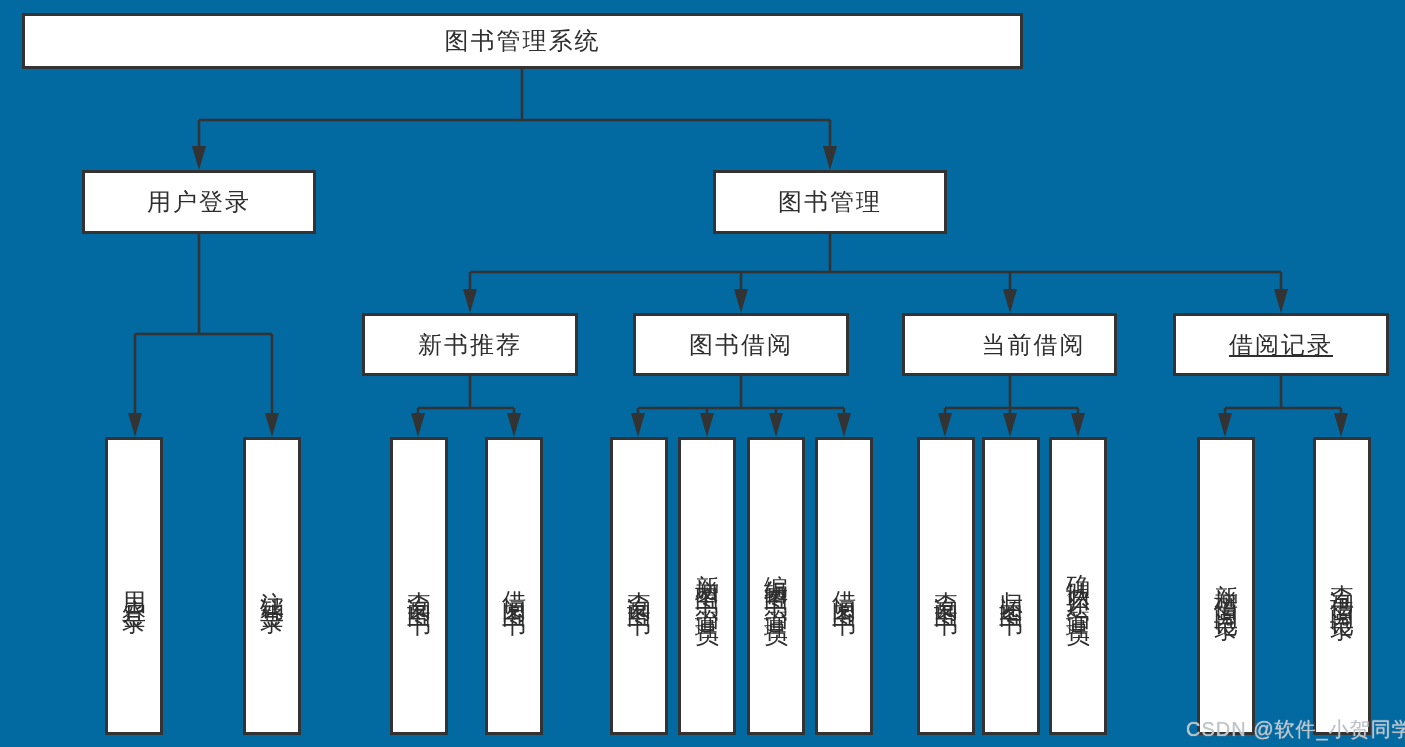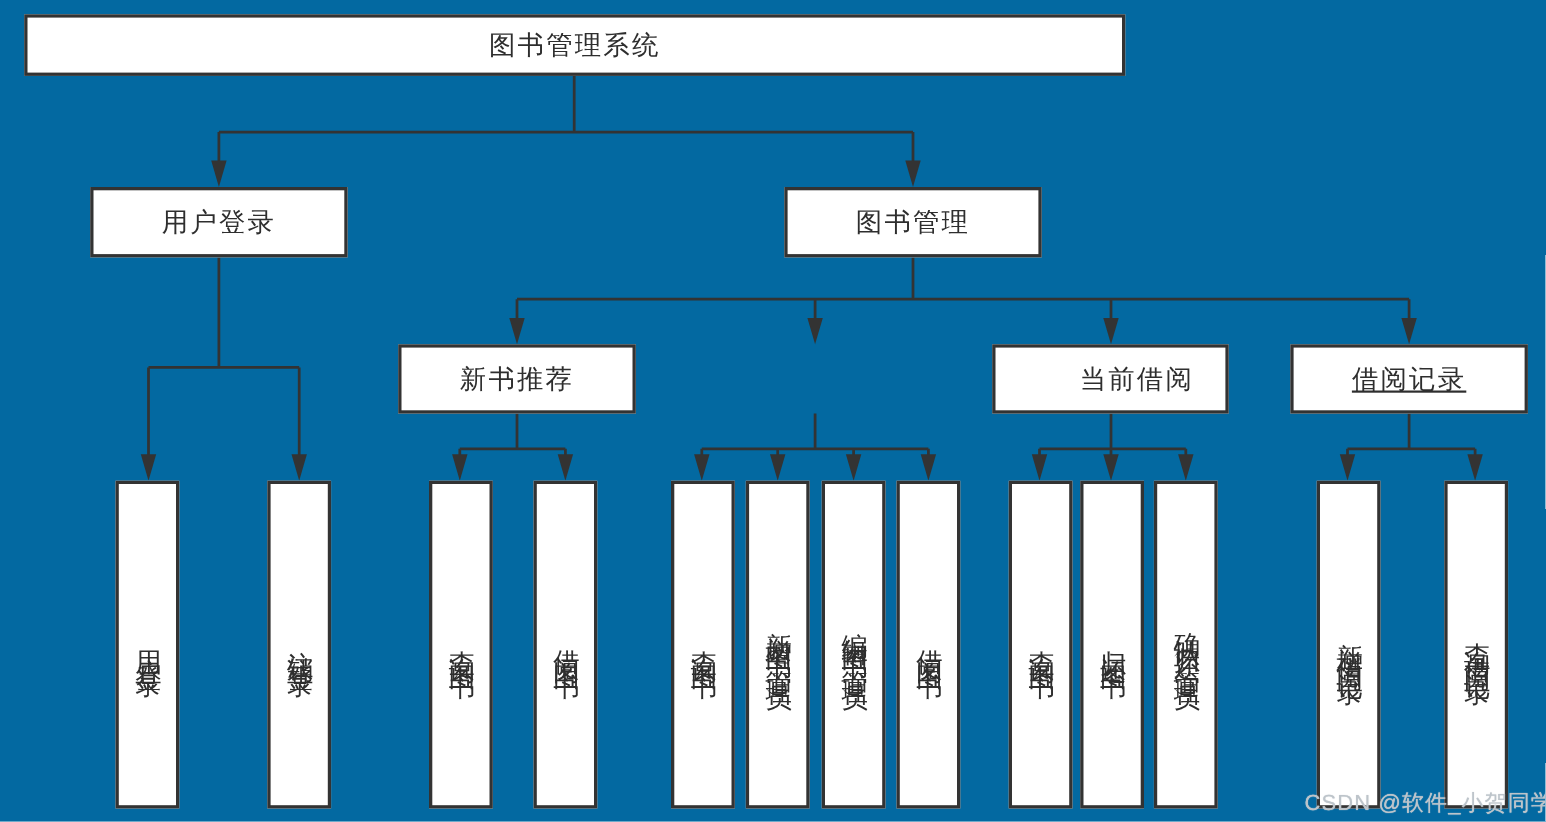--- a/index.html
+++ b/index.html
@@ -123,20 +123,23 @@
   <div class="node h" id="b-user">
     <span>用户登录</span>
   </div>
   <div class="node h" id="b-mgmt">
     <span>图书管理</span>
   </div>
 
   <div class="node h" id="b-rec">
     <span>新书推荐</span>
   </div>
+  <div class="node h" id="b-borrow">
+    <span>图书借阅</span>
+  </div>
   <div class="node h" id="b-cur">
     <span>当前借阅</span>
   </div>
   <div class="node h" id="b-log">
     <span>借阅记录</span>
   </div>
 
   <div class="node leaf" id="l1">
     <span>用户登录</span>
   </div>

